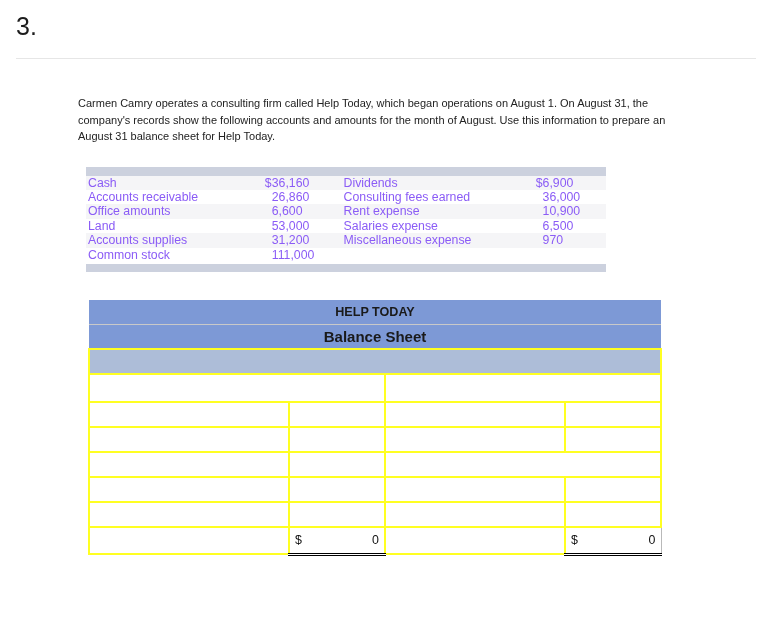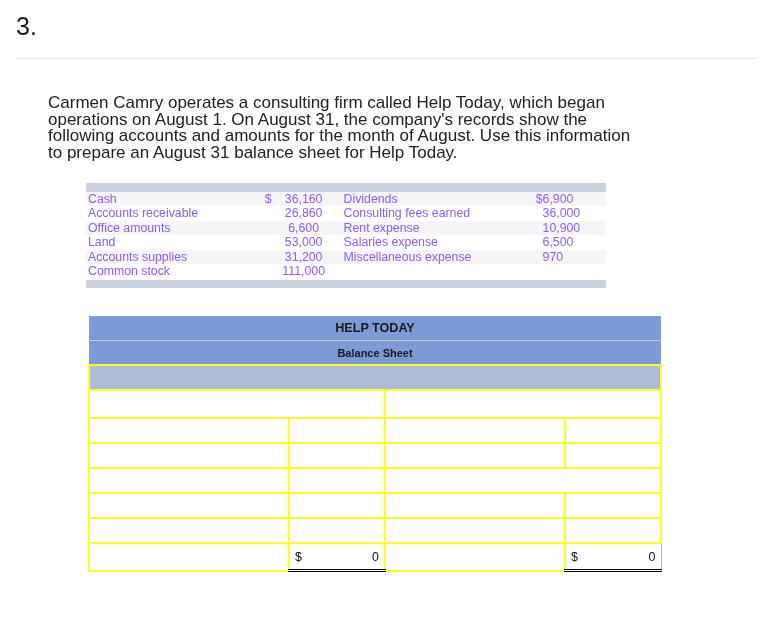--- a/index.html
+++ b/index.html
@@ -31,23 +31,23 @@
     letter-spacing: .2px;
   }
   .q-rule {
     height: 1px;
     background: #e6e6e6;
     margin: 0 16px 0 16px;
   }
 
   
   .prompt {
-    margin: 36px 0 0 48px;
+    margin: 36px 0 0 78px;
     width: 600px;
-    font-size: 17px;
+    font-size: 11px;
     line-height: 16.5px;
     color: #222222;
   }
 
   
   .accounts-block {
     margin: 22px 0 0 86px;
     width: 520px;
   }
   .bar-top {
@@ -70,21 +70,21 @@
     height: 14.4px;
     line-height: 14.4px;
     white-space: nowrap;
     vertical-align: middle;
   }
   table.accounts tr:nth-child(odd) { background: #f5f5f7; }
   table.accounts tr:nth-child(even) { background: #ffffff; }
 
   .c-name-l  { width: 152px; padding-left: 2px !important; }
   .c-cur-l   { width: 16px; text-align: right; }
-  .c-amt-l   { width: 58px; text-align: center; padding-right: 6px !important; }
+  .c-amt-l   { width: 58px; text-align: left; padding-right: 6px !important; }
   .c-name-r  { width: 166px; padding-left: 2px !important; }
   .c-cur-r   { width: 16px; text-align: right; }
   .c-amt-r   { width: 56px; text-align: left; padding-right: 2px !important; }
 
   
   .form-wrap {
     margin: 28px 0 0 88px;
     width: 648px;
   }
   table.bsheet {
@@ -101,21 +101,21 @@
     font-weight: bold;
     font-size: 12.6px;
     text-align: center;
     height: 24px;
     border-bottom: 1px solid #c9c9c9;
   }
   .subhdr-row td {
     background: #7d99d6;
     color: #1a1a1a;
     font-weight: bold;
-    font-size: 11px;
+    font-size: 15px;
     text-align: center;
     height: 23px;
   }
   .tint-row td {
     background: #adbdd8;
     height: 23px;
     border: 2px solid #ffff22;
   }
 
   .grid-row td {

